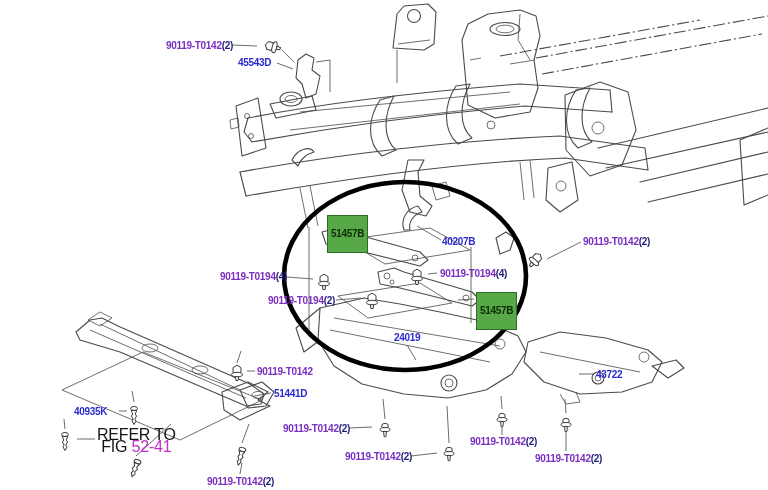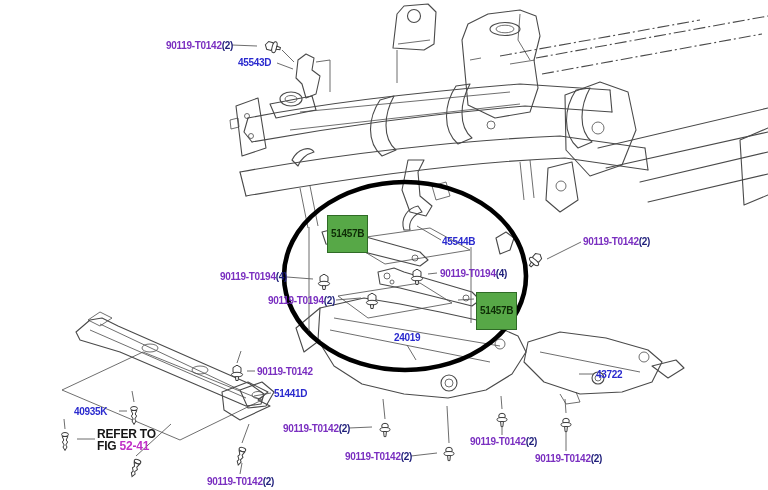--- a/index.html
+++ b/index.html
@@ -1,32 +1,32 @@
 <!DOCTYPE html>
 <html style="--part-number-blue: #2a2ace; --hardware-purple: #7a2fc0; --qty-navy: #1e1e7a; --highlight-green-bg: #57a847; --highlight-green-border: #2f6b26; --highlight-green-text: #0e2d06; --figure-link-magenta: #c030c8; --annotation-ellipse-black: #000000; --line-art-gray: #4a4a4a;"><head>
 <meta charset="utf-8">
 <style>
   html,body{margin:0;padding:0;background:#fff;}
   .stage{position:relative;width:768px;height:490px;background:#fff;overflow:hidden;
-         font-family:"Liberation Sans",sans-serif;}
+         font-family:"Liberation Sans",sans-serif;text-align:center;}
   .art{position:absolute;left:0;top:0;}
   .ln{fill:none;stroke:var(--line-art-gray);stroke-width:1.1;stroke-linejoin:round;stroke-linecap:round;}
   .ln2{fill:none;stroke:var(--line-art-gray);stroke-width:0.8;stroke-linejoin:round;}
   .dash{fill:none;stroke:var(--line-art-gray);stroke-width:1.1;stroke-dasharray:12 3 2 3;}
   .ldr{fill:none;stroke:#5c5c5c;stroke-width:0.9;}
   .ring{fill:none;stroke:var(--annotation-ellipse-black);stroke-width:4.6;}
   .fast{fill:#fff;stroke:#3c3c3c;stroke-width:1;}
   .lbl{position:absolute;font-weight:bold;font-size:10px;line-height:12px;
        letter-spacing:-0.3px;white-space:nowrap;cursor:default;}
   .c-blue{color:var(--part-number-blue);}
   .c-hw{color:var(--hardware-purple);}
   .c-hw .qty{color:var(--qty-navy);}
   .c-green{background:var(--highlight-green-bg);border:1px solid var(--highlight-green-border);
            color:var(--highlight-green-text);padding:12px 3px;line-height:12px;}
-  .note{position:absolute;font-weight:bold;font-size:12px;line-height:11.5px;color:#151515;
+  .note{position:absolute;font-weight:normal;font-size:16px;line-height:11.5px;color:#151515;
         letter-spacing:-0.2px;white-space:nowrap;}
   .fig{color:var(--figure-link-magenta);}
 </style>
 </head>
 <body>
 
 <div class="stage">
 
 <svg class="art" width="768" height="490" viewBox="0 0 768 490">
   <defs>
@@ -194,21 +194,21 @@
         <use href="#clip"></use>
       </g>
 </svg>
 
 <div class="lbl c-hw" style="left:166px;top:40px"><span>90119-T0142</span><span class="qty">(2)</span></div>
 
 <div class="lbl c-blue" style="left:238px;top:57px"><span>45543D</span></div>
 
 <div class="lbl c-green" style="left:327px;top:215px"><span>51457B</span></div>
 
-<div class="lbl c-blue" style="left:442px;top:236px"><span>45544B</span></div>
+<div class="lbl c-blue" style="left:442px;top:236px"><span>40207B</span></div>
 
 <div class="lbl c-hw" style="left:583px;top:236px"><span>90119-T0142</span><span class="qty">(2)</span></div>
 
 <div class="lbl c-hw" style="left:220px;top:271px"><span>90119-T0194</span><span class="qty">(4)</span></div>
 
 <div class="lbl c-hw" style="left:268px;top:295px"><span>90119-T0194</span><span class="qty">(2)</span></div>
 
 <div class="lbl c-hw" style="left:440px;top:268px"><span>90119-T0194</span><span class="qty">(4)</span></div>
 
 <div class="lbl c-green" style="left:476px;top:292px"><span>51457B</span></div>

